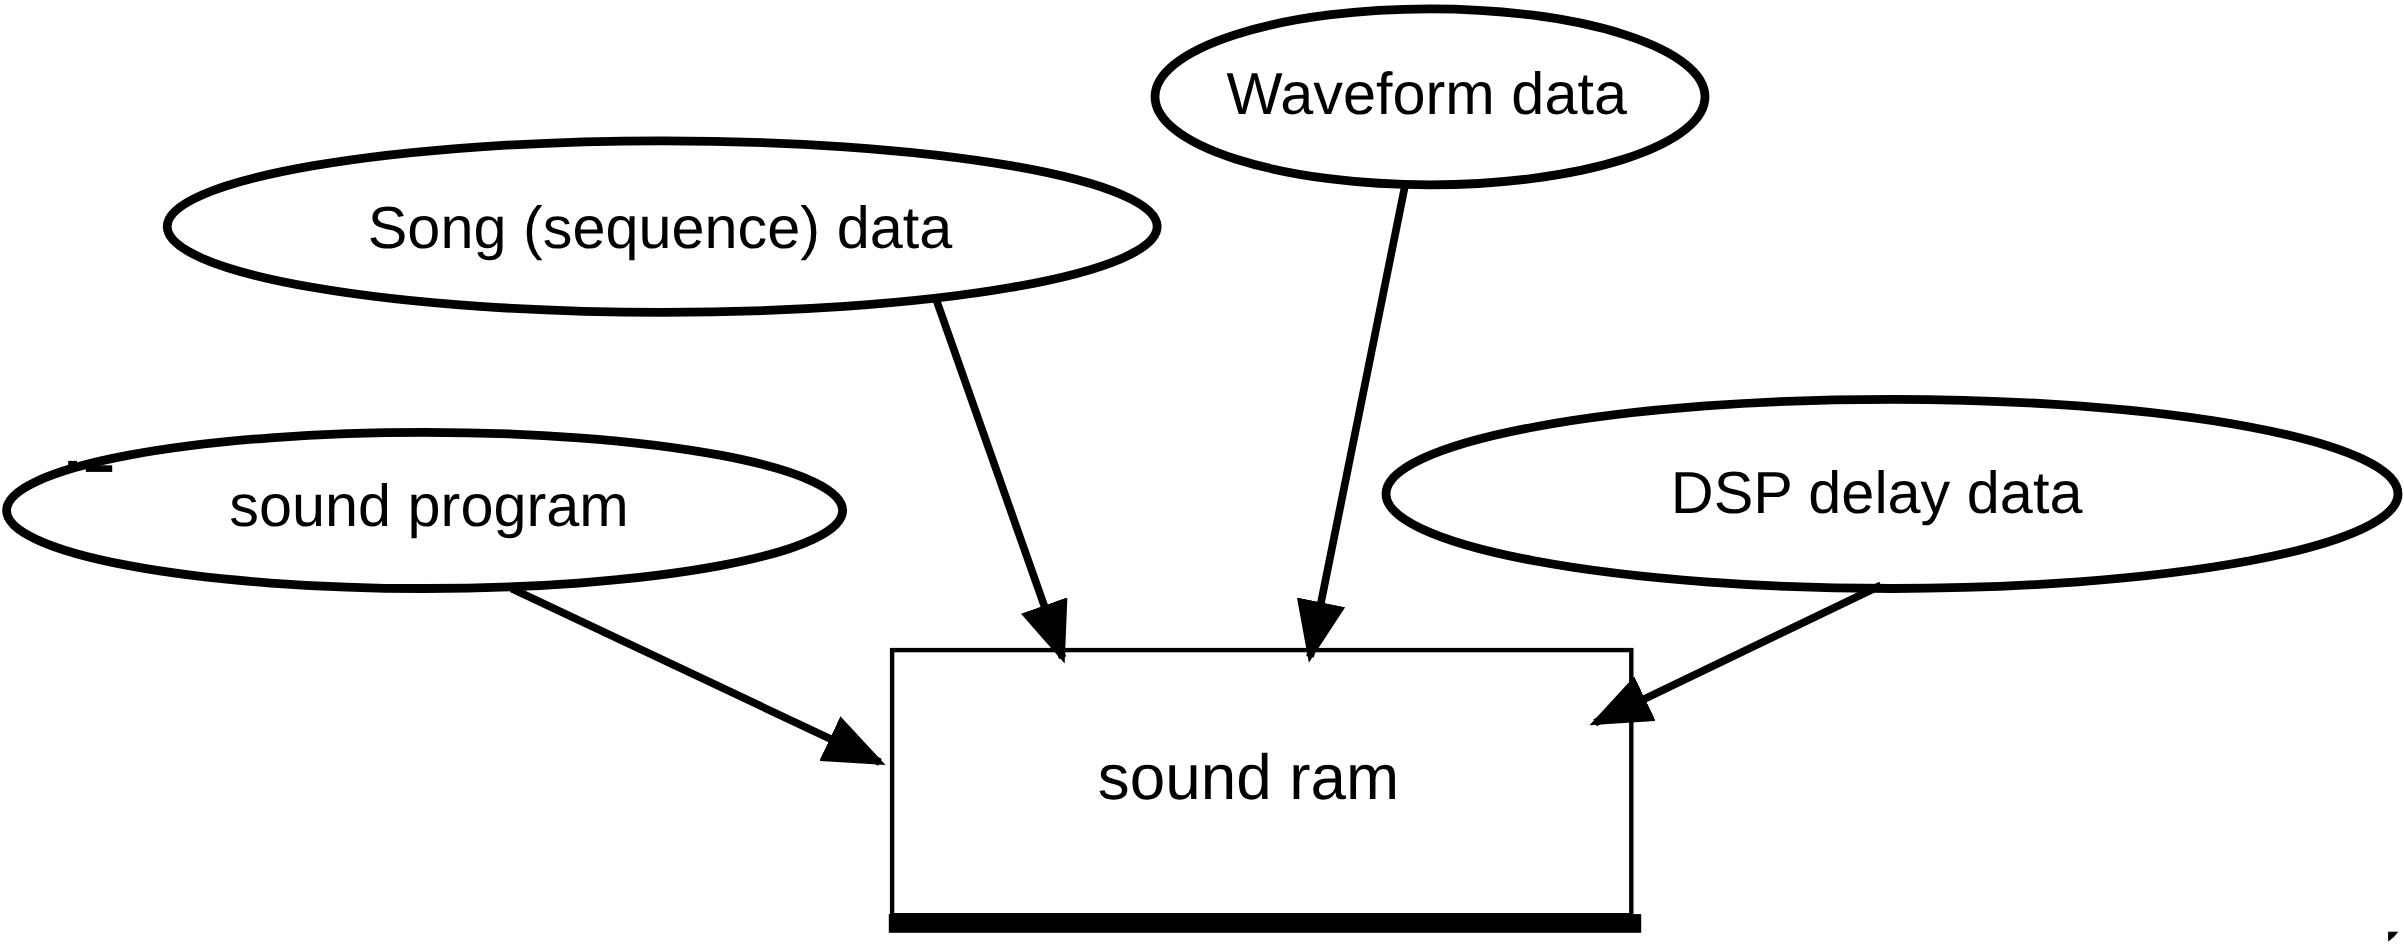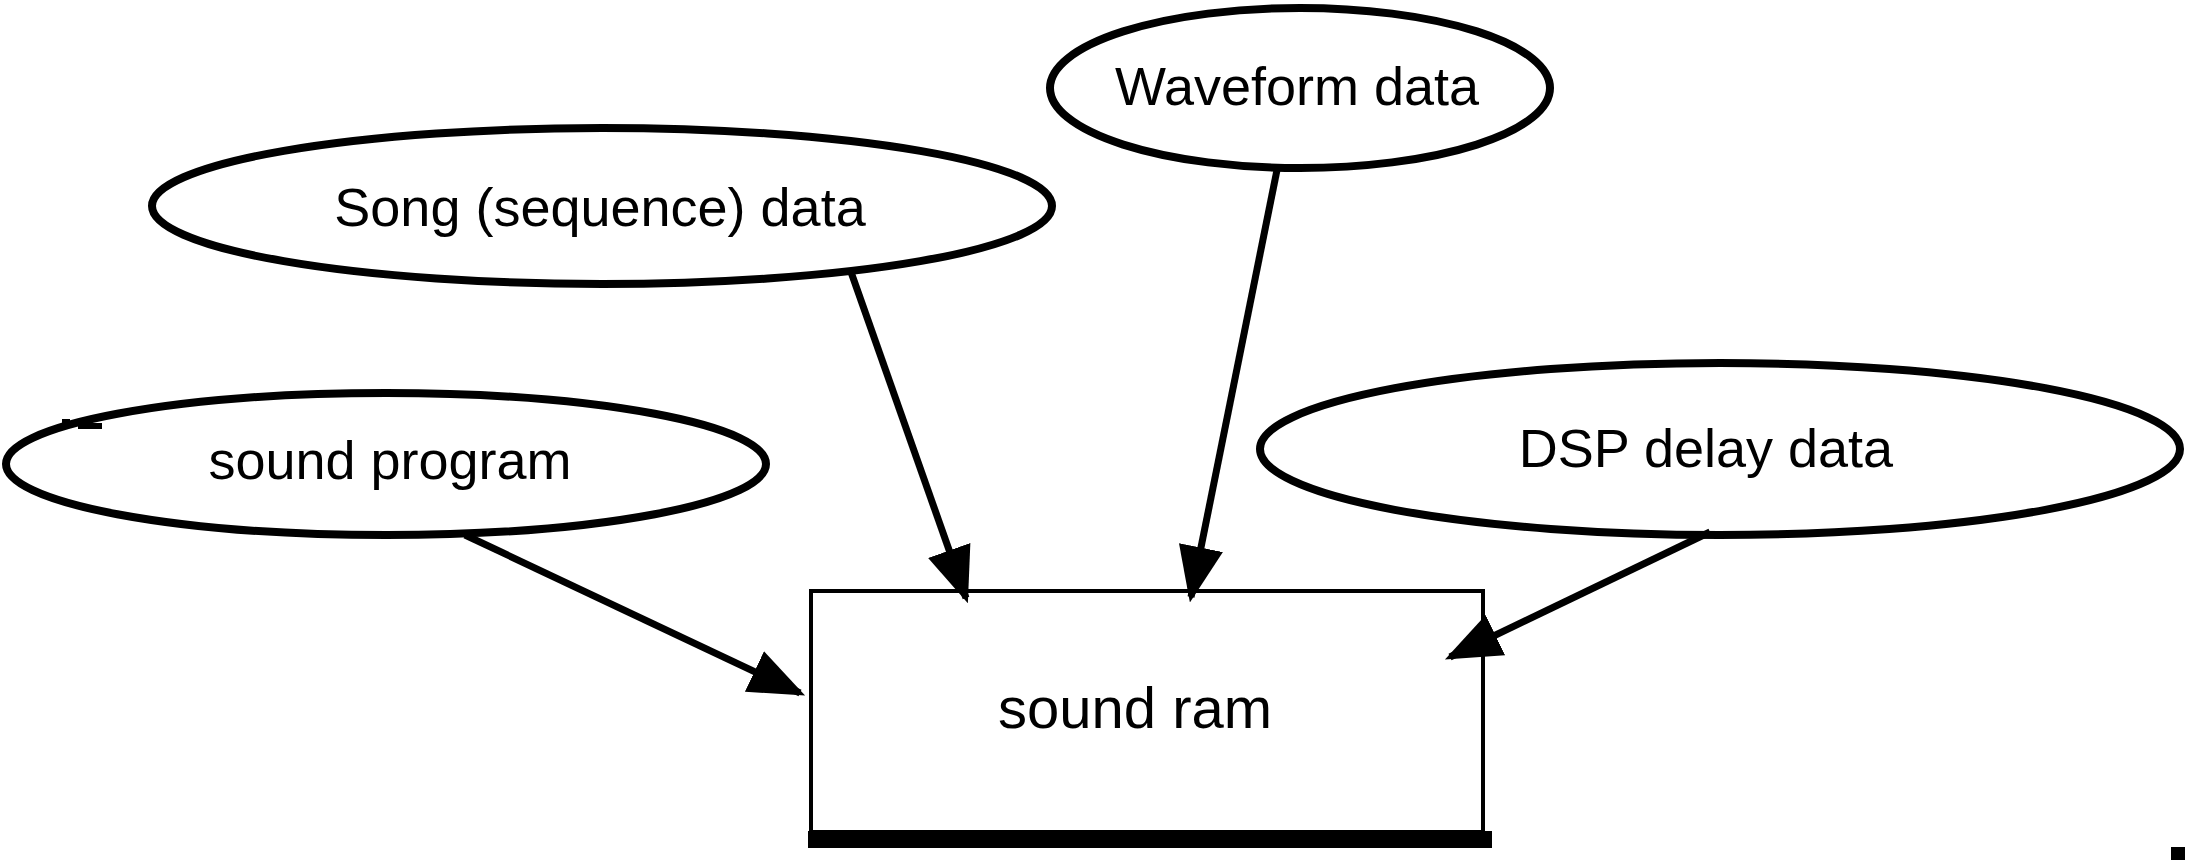--- a/index.html
+++ b/index.html
@@ -6,20 +6,21 @@
     margin: 0;
     padding: 0;
     background: #ffffff;
   }
   .canvas {
     position: relative;
     width: 2185px;
     height: 860px;
     background: #ffffff;
     overflow: hidden;
+    border-radius: 29px;
   }
   svg {
     display: block;
   }
   text {
     font-family: "Liberation Sans", sans-serif;
     fill: #000000;
   }
   .node-label {
     font-size: 54px;

